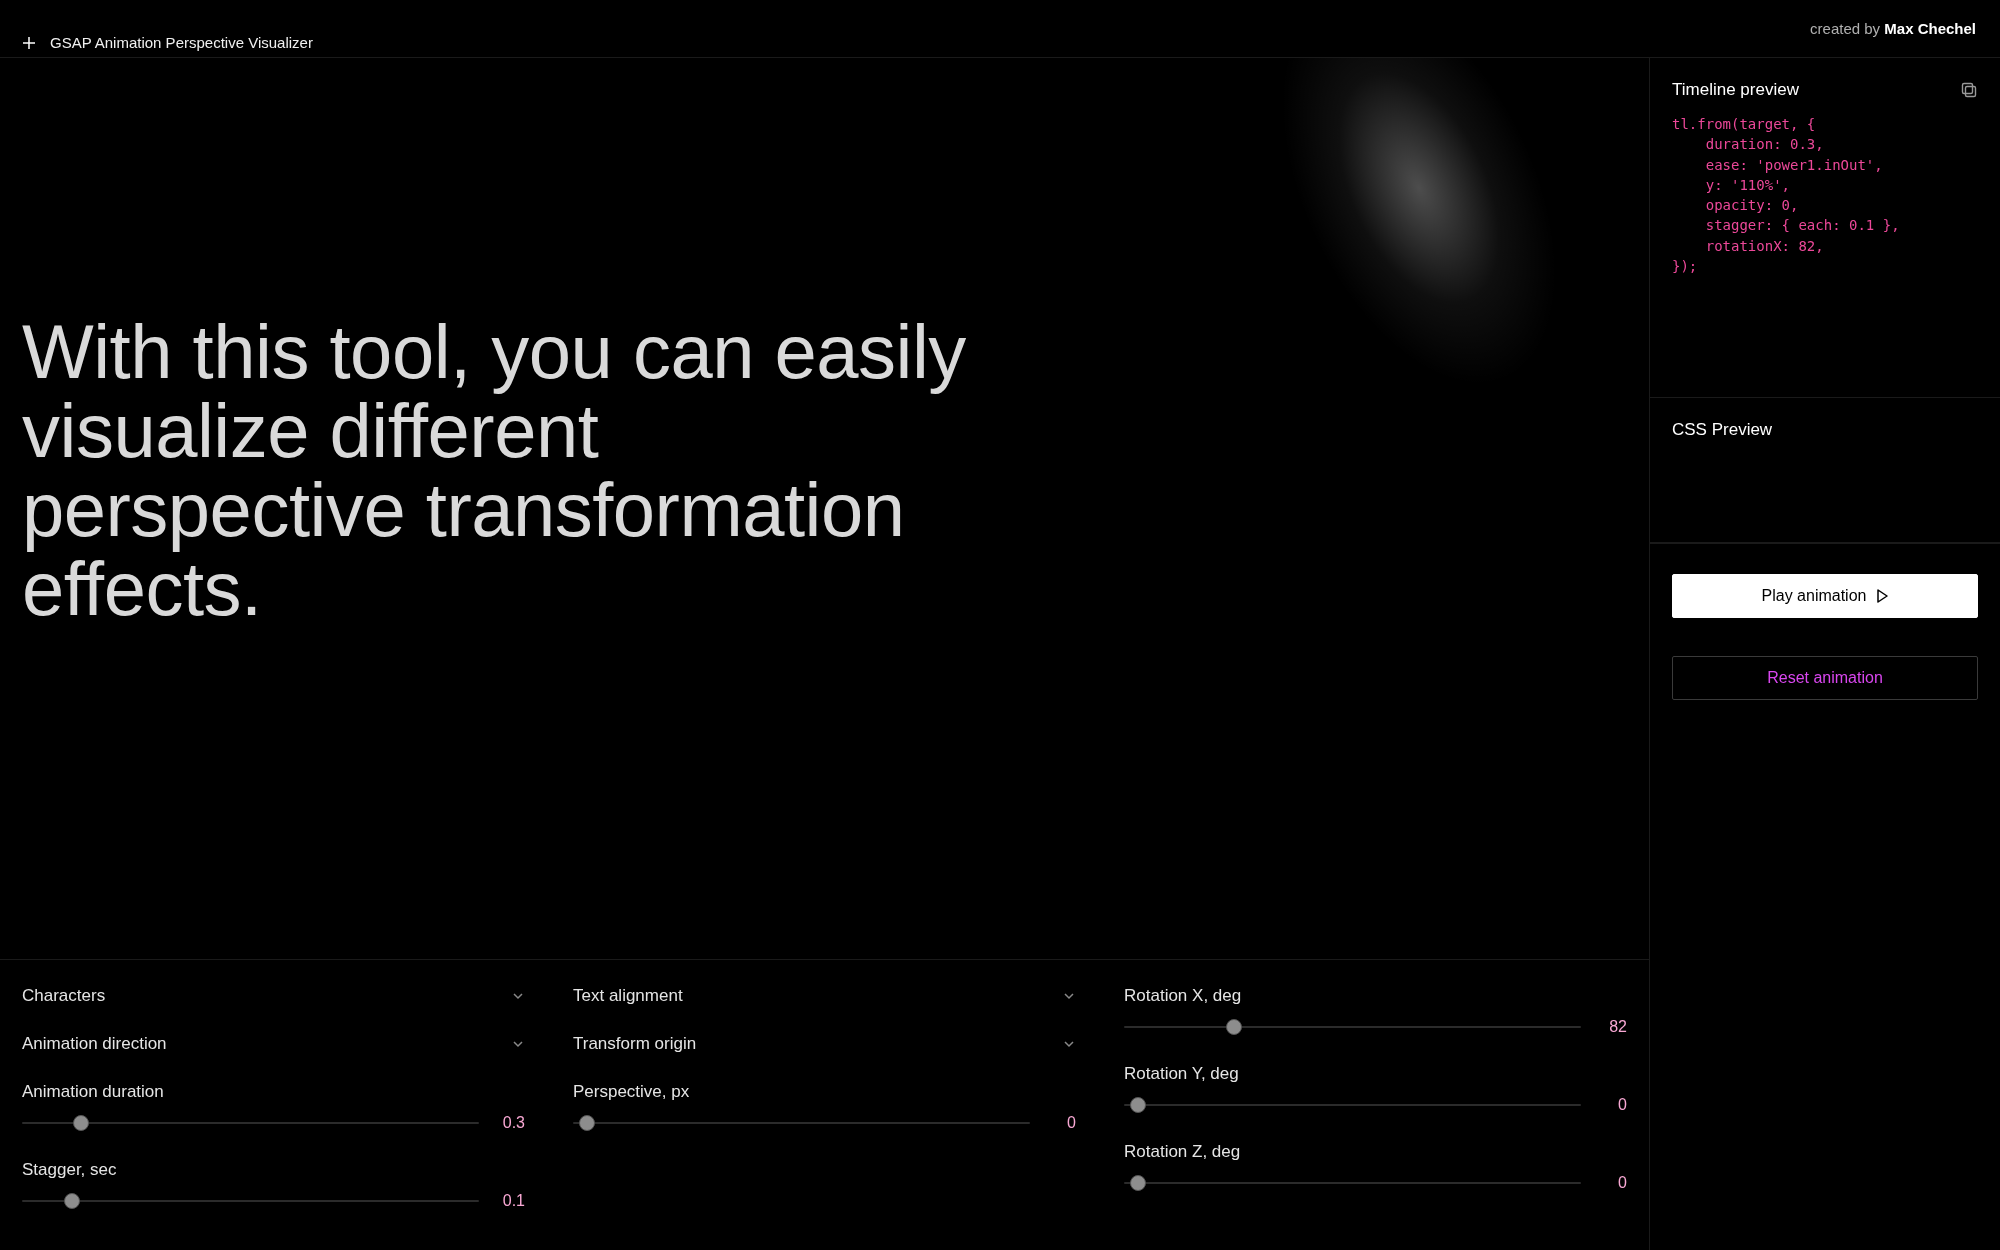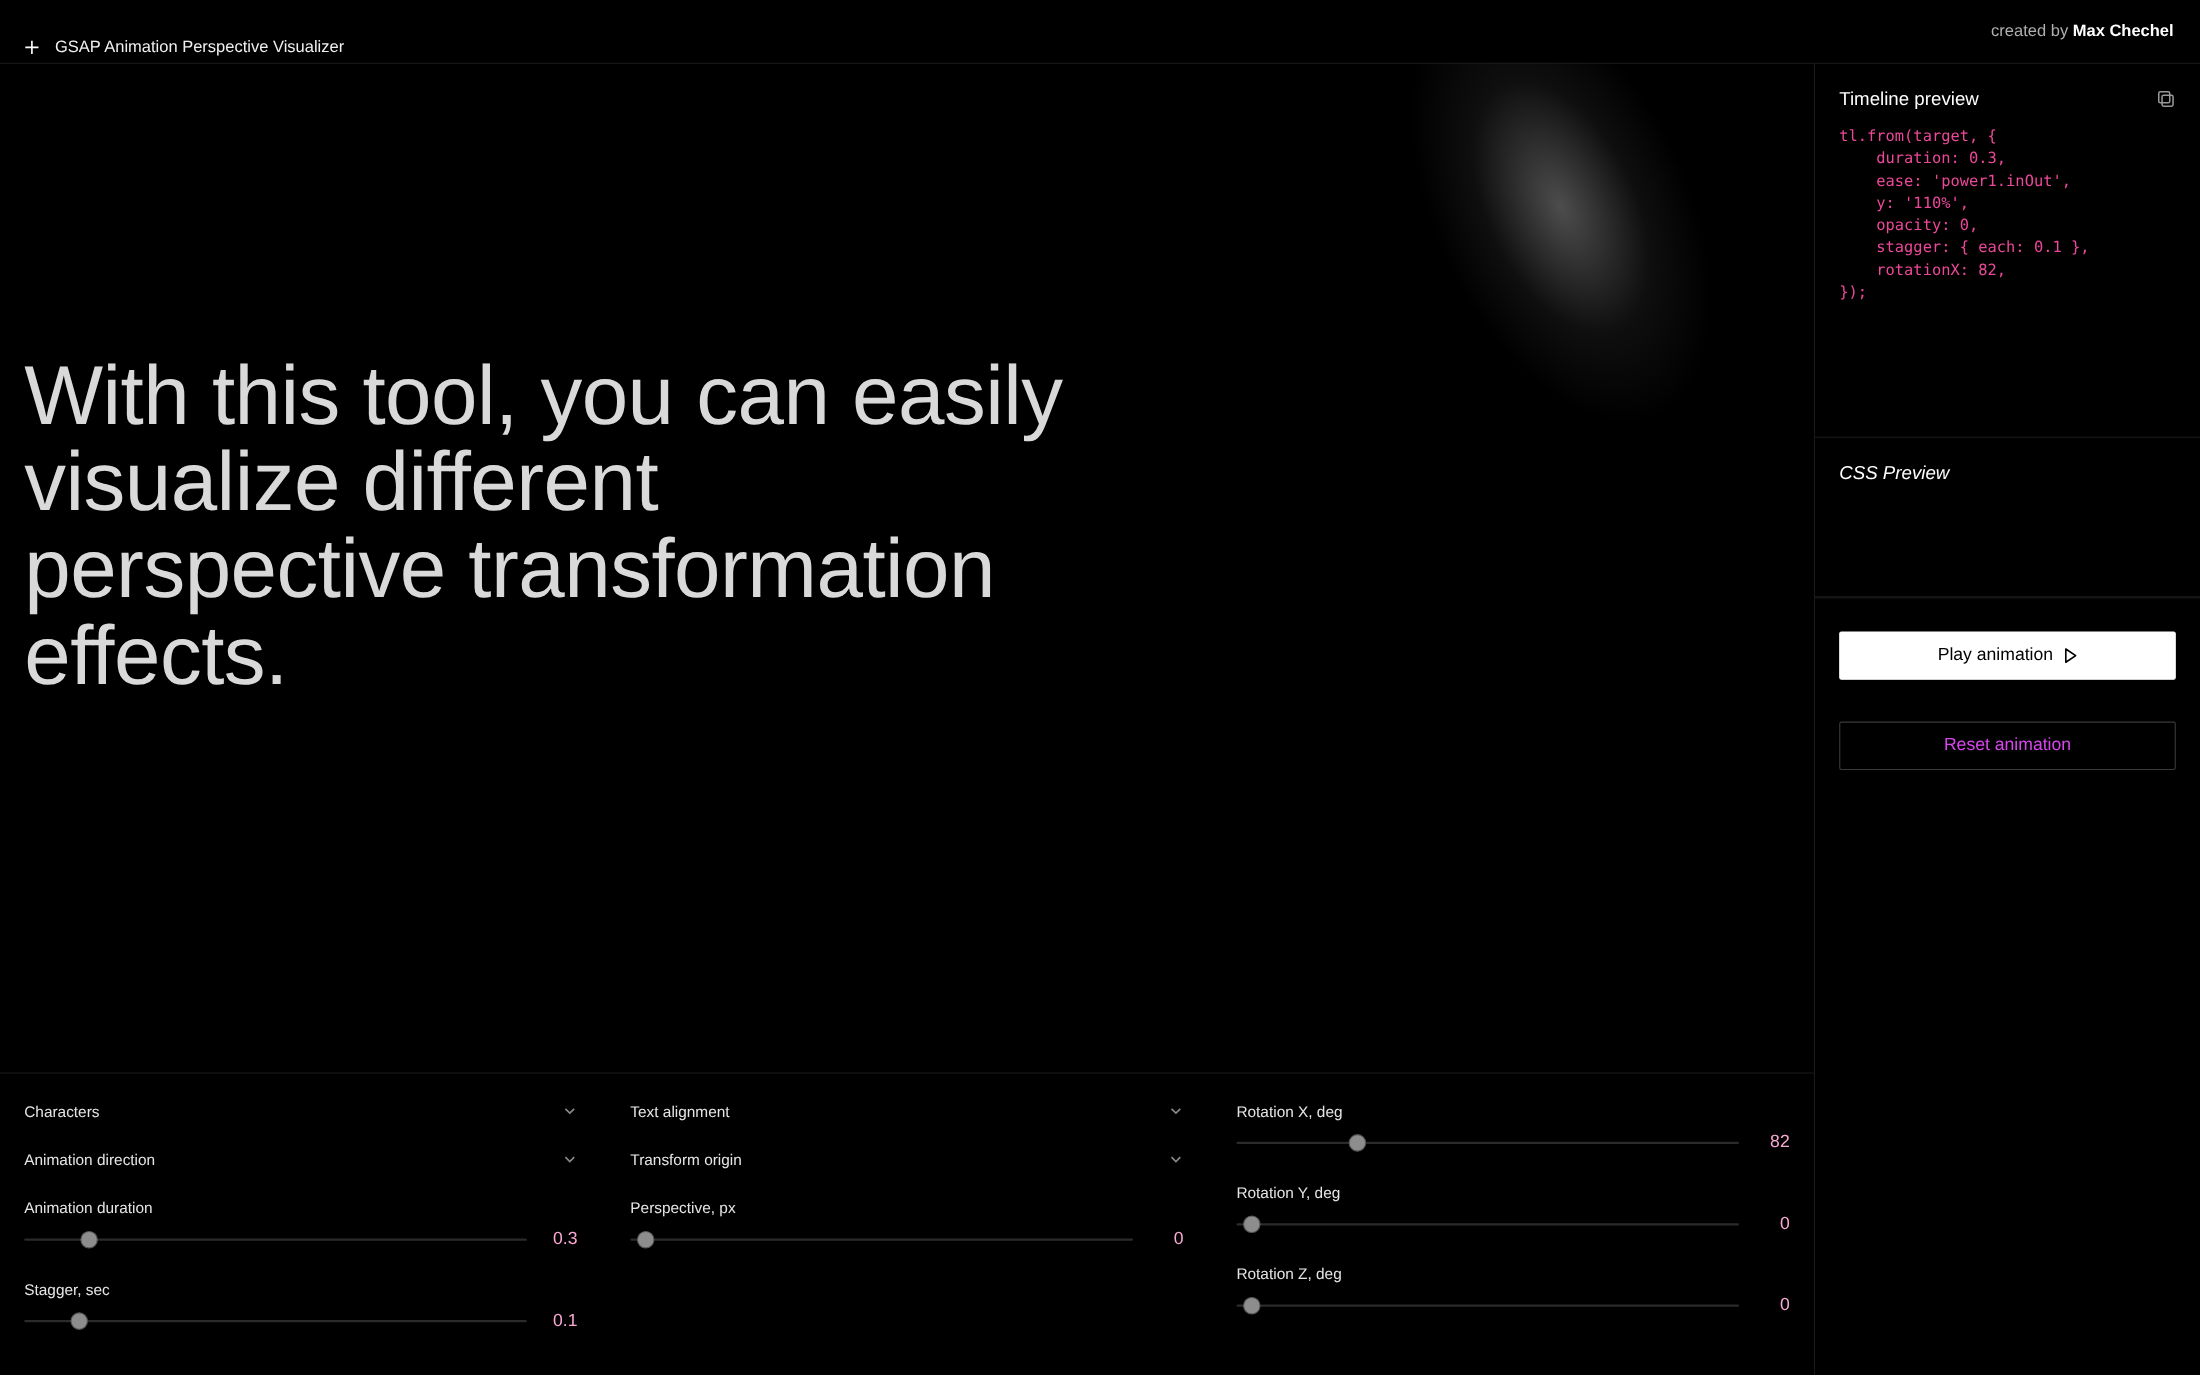--- a/index.html
+++ b/index.html
@@ -85,21 +85,21 @@
     grid-template-columns: repeat(3, 1fr);
     column-gap: 48px;
     row-gap: 0;
   }
   .ctrl-col { display:flex; flex-direction:column; gap: 28px; }
   .ctrl {
     display:flex; flex-direction:column; gap: 12px;
   }
   .ctrl-row {
     display:flex; align-items:center; justify-content:space-between;
-    font-size: 14px;
+    font-size: 17px;
     color: #e5e5e5;
   }
   .chevron {
     width:14px; height:14px; display:flex; align-items:center; justify-content:center;
     opacity:0.6;
   }
   .chevron svg { stroke:#e5e5e5; }
   .slider-row {
     display:flex; align-items:center; gap: 18px;
   }
@@ -147,21 +147,21 @@
   }
   .side-heading { font-size:17px; font-weight:500; color:#fff; }
   .copy-icon { width:18px; height:18px; opacity:0.75; }
   .code {
     font-family: ui-monospace, Menlo, Consolas, monospace;
     font-size: 14px;
     line-height: 1.45;
     white-space: pre;
     color:#ec4899;
   }
-  .css-section { flex:0 0 auto; border-bottom:1px solid #1a1a1a; min-height:145px;font-style:italic;}
+  .css-section { flex:0 0 auto; border-bottom:1px solid #1a1a1a; min-height:145px;}
   .buttons-section {
     border-top:1px solid #1a1a1a;
     padding: 30px 22px 22px 22px;
     display:flex; flex-direction:column; gap:38px;
   }
   .btn {
     display:flex; align-items:center; justify-content:center; gap:10px;
     height:44px;
     font-size:16px;
     border-radius:2px;

